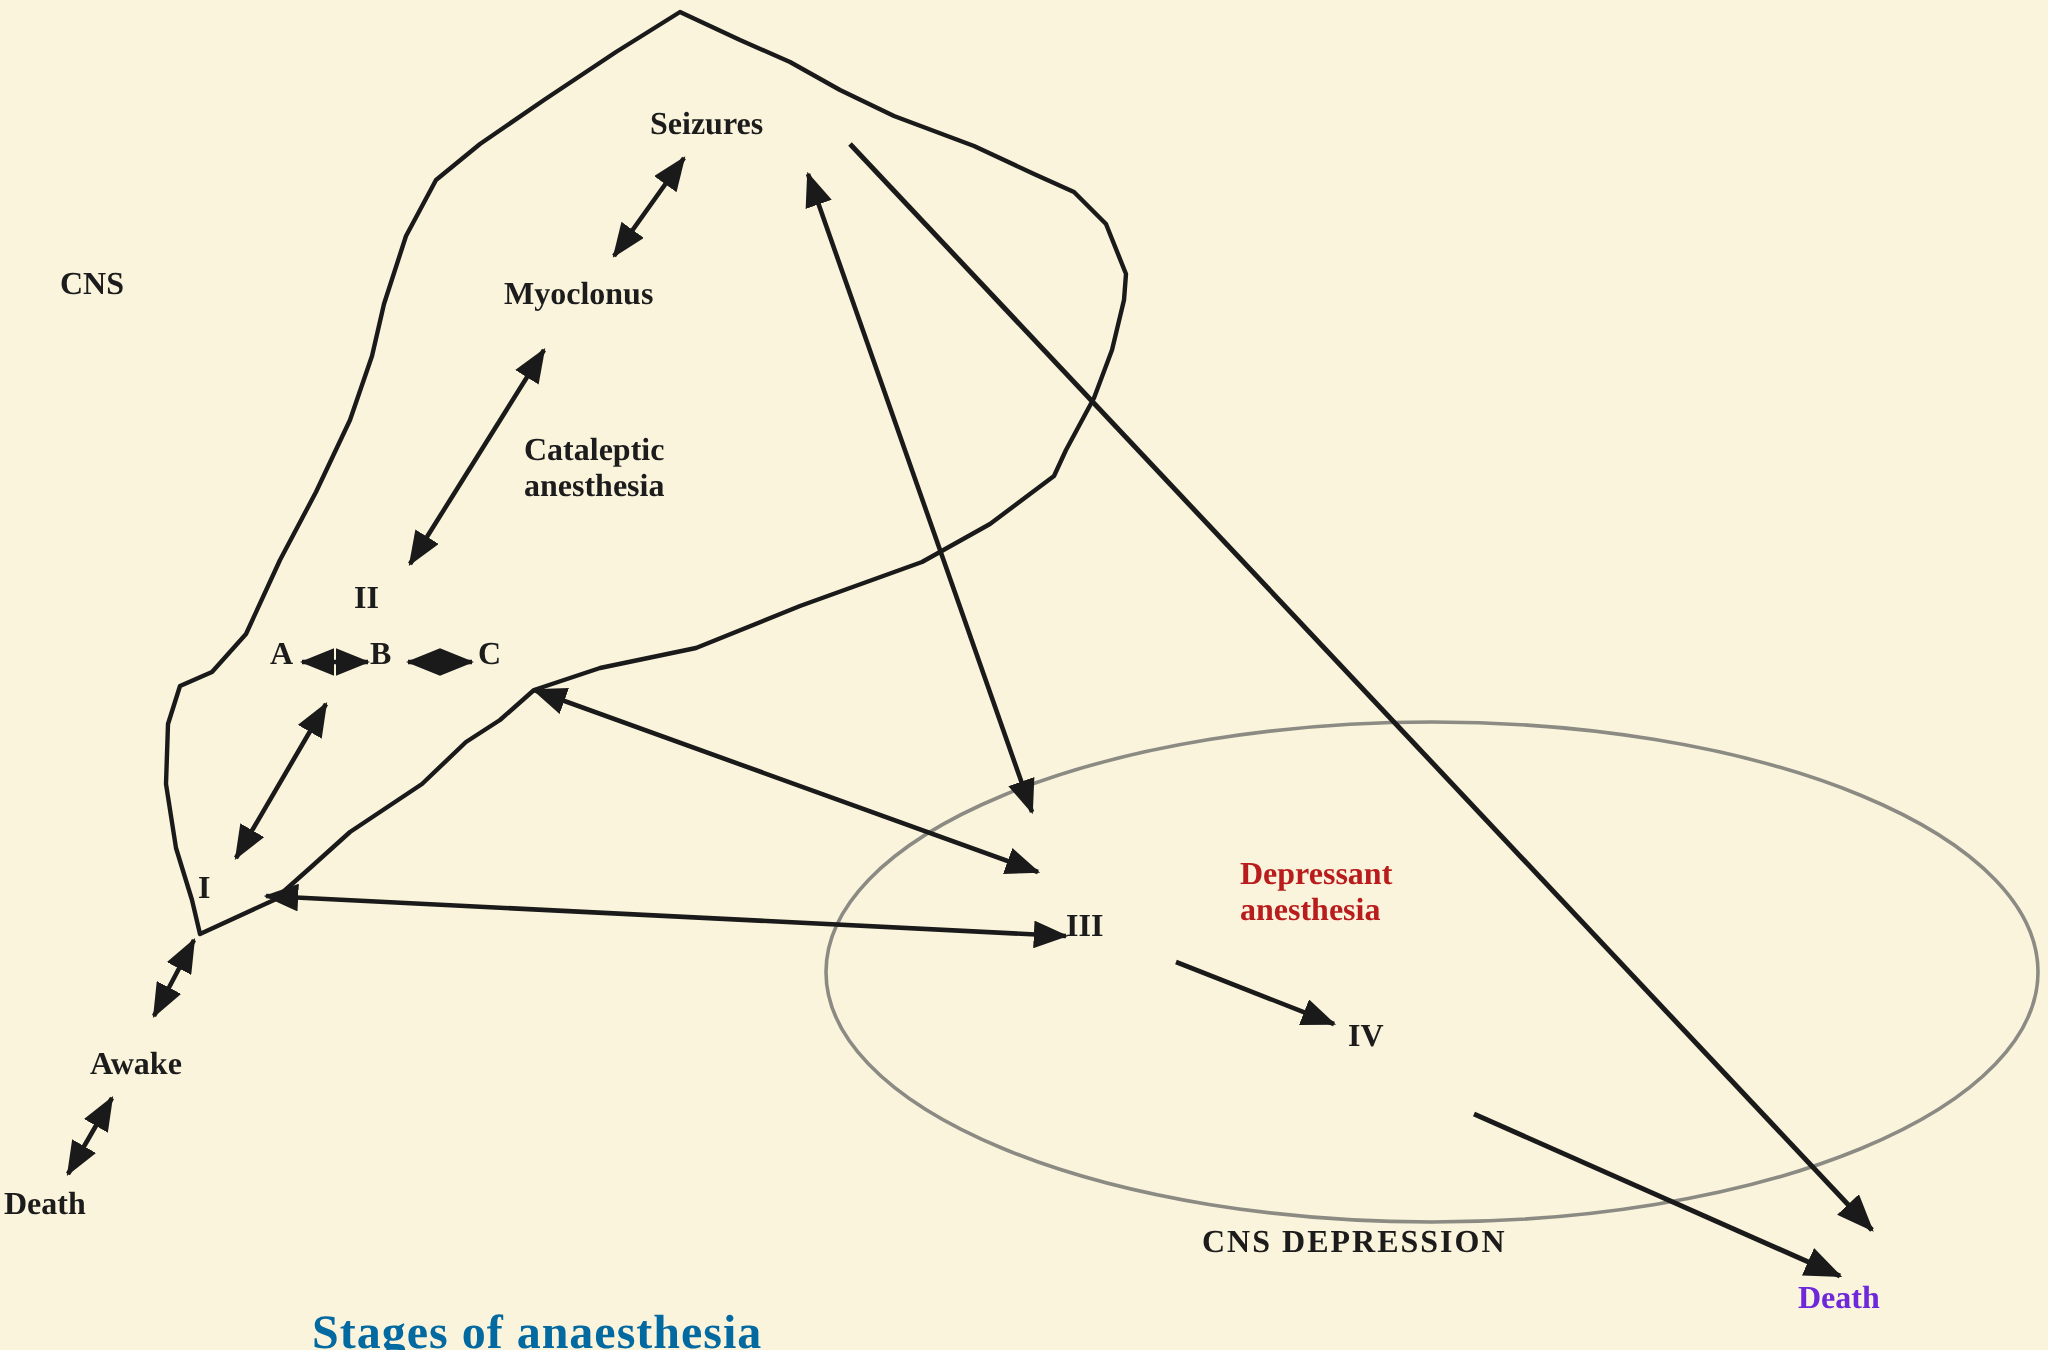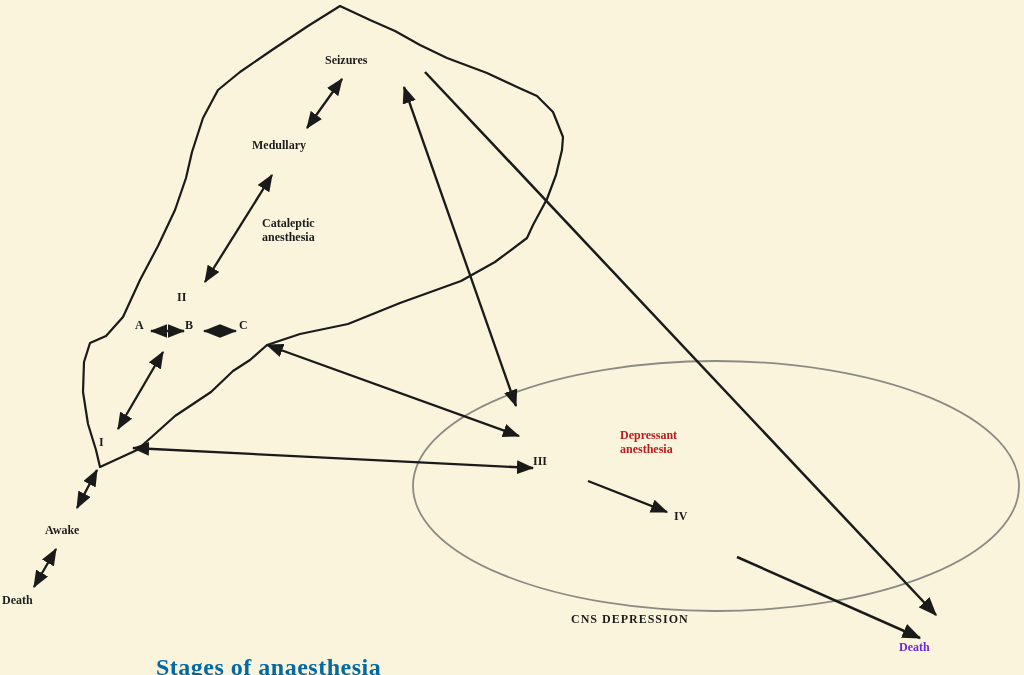--- a/index.html
+++ b/index.html
@@ -6,21 +6,21 @@
   .stage{
     position:relative;
     width:1024px;height:675px;
     background:#fbf4dc;
     overflow:hidden;
     font-family:"Liberation Serif", serif;
   }
   .lbl{
     position:absolute;
     font-weight:bold;
-    font-size:12px;
+    font-size:16px;
     line-height:1.15;
     color:#1c1c1c;
     white-space:nowrap;
   }
   .navy{color:#b91c1c;}
   .red{color:#6d28d9;}
   .title{
     font-size:24px;
     color:#0369a1;
     letter-spacing:0.5px;
@@ -38,24 +38,25 @@
     position:absolute;left:0;top:0;
     pointer-events:none;
   }
 </style>
 </head>
 <body>
 
 <div class="stage">
 
   <div class="lbl twoline" style="left:30px;top:134px;">
+    <div>CNS</div>
   </div>
 
   <div class="lbl" style="left:325px;top:54px;">Seizures</div>
-  <div class="lbl" style="left:252px;top:139px;">Medullary</div>
+  <div class="lbl" style="left:252px;top:139px;">Myoclonus</div>
 
   <div class="lbl twoline" style="left:262px;top:217px;">
     <div>Cataleptic</div>
     <div>anesthesia</div>
   </div>
 
   <div class="lbl" style="left:177px;top:291px;">II</div>
   <div class="lbl" style="left:135px;top:319px;">A</div>
   <div class="lbl" style="left:185px;top:319px;">B</div>
   <div class="lbl" style="left:239px;top:319px;">C</div>
@@ -66,21 +67,21 @@
 
   <div class="lbl" style="left:533px;top:455px;text-align:right;">III</div>
 
   <div class="lbl twoline navy" style="left:620px;top:429px;">
     <div>Depressant</div>
     <div>anesthesia</div>
   </div>
 
   <div class="lbl" style="left:674px;top:510px;">IV</div>
 
-  <div class="lbl" style="left:571px;top:613px;letter-spacing:1px;">CNS DEPRESSION</div>
+  <div class="lbl" style="left:601px;top:613px;letter-spacing:1px;">CNS DEPRESSION</div>
   <div class="lbl red" style="left:899px;top:641px;">Death</div>
 
   <div class="lbl title" style="left:156px;top:638px;">
     <span>Stages of </span><span class="wavy">anaesthesia</span>
   </div>
 
   <svg class="overlay" width="1024" height="675" viewBox="0 0 1024 675">
     <defs>
       <marker id="ah" markerWidth="7.5" markerHeight="6" refX="7" refY="3" orient="auto">
         <path d="M0,0 L7.5,3 L0,6 Z" fill="#1a1a1a"></path>

